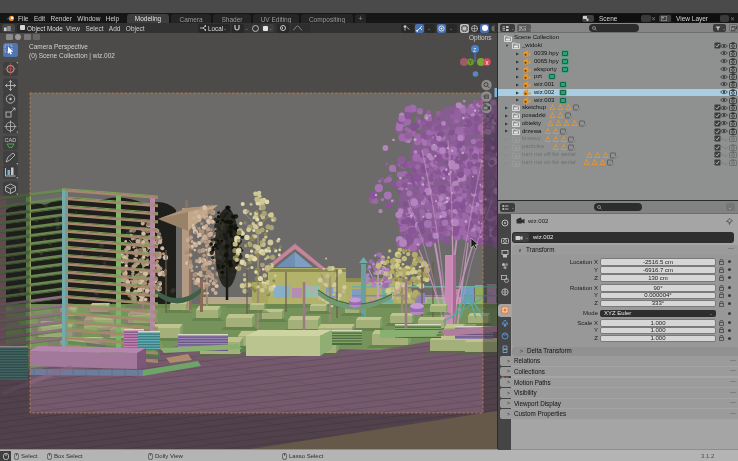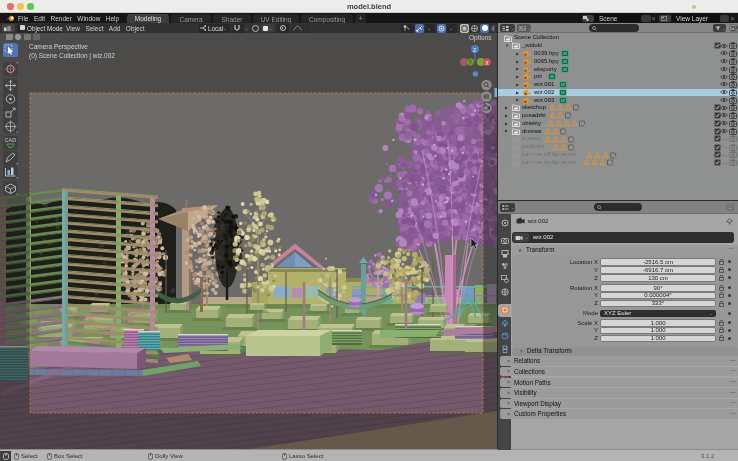--- a/index.html
+++ b/index.html
@@ -6,27 +6,20 @@
 html,body{width:738px;height:461px;overflow:hidden;background:#4a4a4a;font-family:"Liberation Sans",sans-serif;}
 .abs{position:absolute;}
 #stage{position:relative;width:738px;height:461px;}
 .t6{font-size:6.5px;color:#cfcfcf;}
 .pill{background:#282828;border-radius:2px;}
 </style>
 </head>
 <body>
 <div id="stage">
 
-<div class="abs" style="left:0;top:0;width:738px;height:13px;background:#ececea;border-bottom:1px solid #c9c9c9;">
-  <div class="abs" style="left:7px;top:3px;width:6.5px;height:6.5px;border-radius:50%;background:#ed6a5f;"></div>
-  <div class="abs" style="left:17px;top:3px;width:6.5px;height:6.5px;border-radius:50%;background:#f5bf4f;"></div>
-  <div class="abs" style="left:27px;top:3px;width:6.5px;height:6.5px;border-radius:50%;background:#61c554;"></div>
-  <div class="abs" style="left:0;top:2px;width:738px;text-align:center;font-size:7.5px;font-weight:bold;color:#3c3c3c;">model.blend</div>
-  <div class="abs" style="left:692px;top:5px;width:4px;height:4px;border-radius:50%;background:#d8b88a;"></div>
-</div>
 
 <div class="abs" style="left:0;top:13px;width:738px;height:10px;background:#161616;">
   <svg class="abs" style="left:6px;top:1.5px;" width="9" height="7" viewBox="0 0 9 7">
         <circle cx="5.4" cy="3.4" r="2.6" fill="#e87d0d"></circle>
         <circle cx="6.1" cy="2.9" r="1.4" fill="#fff"></circle>
         <path d="M0 4.5 L4 1.5 L3 4 Z" fill="#2f6b9f"></path>
       </svg>
   <div class="abs t6" style="left:18px;top:1.5px;">File&nbsp;&nbsp;&nbsp;Edit&nbsp;&nbsp;&nbsp;Render&nbsp;&nbsp;&nbsp;Window&nbsp;&nbsp;&nbsp;Help</div>
 
   <div class="abs" style="left:127px;top:0.5px;width:42px;height:9.5px;background:#3d3d3d;border-radius:3px 3px 0 0;color:#e2e2e2;font-size:6.5px;text-align:center;padding-top:1.5px;">Modeling</div>

